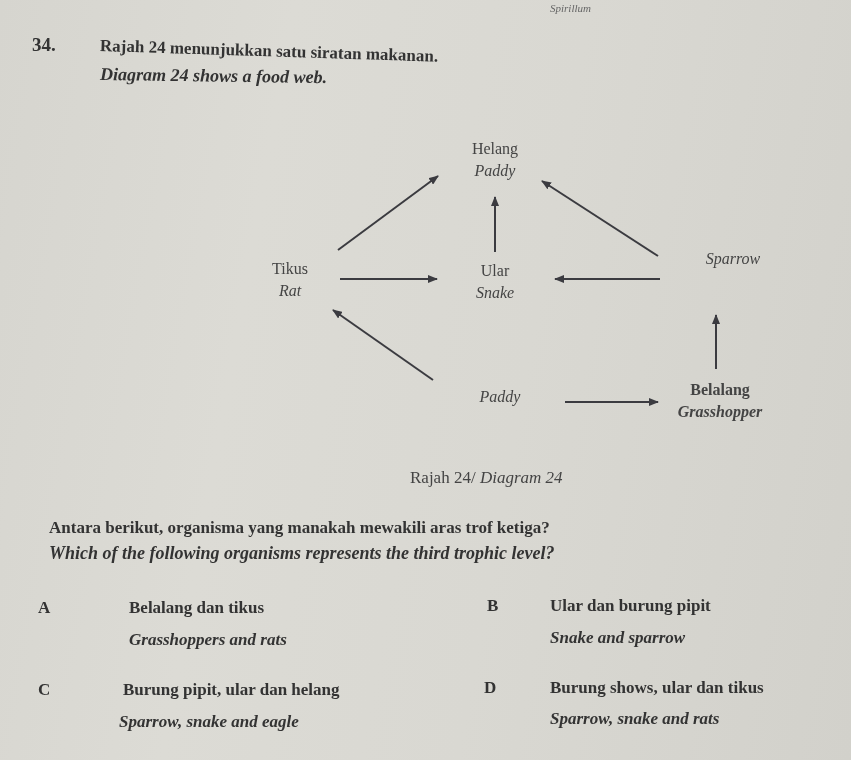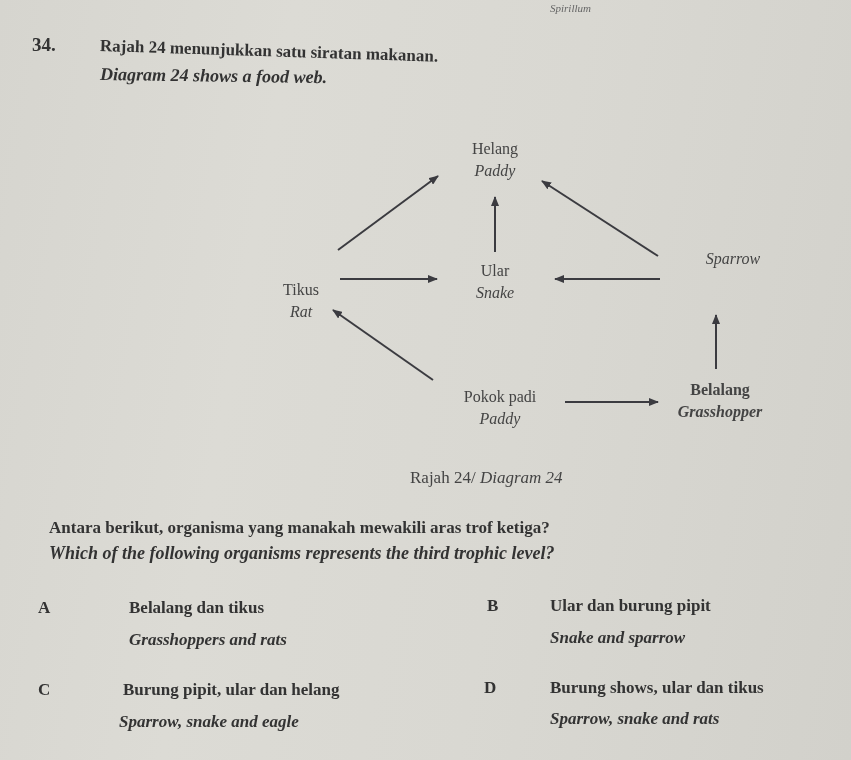--- a/index.html
+++ b/index.html
@@ -50,36 +50,35 @@
     <line x1="565" y1="402" x2="658" y2="402"></line>
     <line x1="716" y1="369" x2="716" y2="315"></line>
   </g>
 </svg>
 
 <div class="abs node" style="left:455px; top:138px; width:80px;">
   <div>Helang</div>
   <div class="en">Paddy</div>
 </div>
 
-<div class="abs node" style="left:271px; top:258px; width:60px;margin-top:21px;">
+<div class="abs node" style="left:260px; top:258px; width:60px;">
   <div>Tikus</div>
   <div class="en">Rat</div>
 </div>
 
 <div class="abs node" style="left:460px; top:260px; width:70px;">
   <div>Ular</div>
   <div class="en">Snake</div>
 </div>
 
 <div class="abs node" style="left:668px; top:248px; width:130px;">
   <div class="en">Sparrow</div>
 </div>
 
 <div class="abs node" style="left:440px; top:386px; width:120px;">
-  <div>Pokok padi</div>
   <div class="en">Paddy</div>
 </div>
 
 <div class="abs node" style="left:655px; top:379px; width:130px;font-weight:bold;">
   <div>Belalang</div>
   <div class="en">Grasshopper</div>
 </div>
 
 <div class="abs caption">
   <span>Rajah 24/</span>

